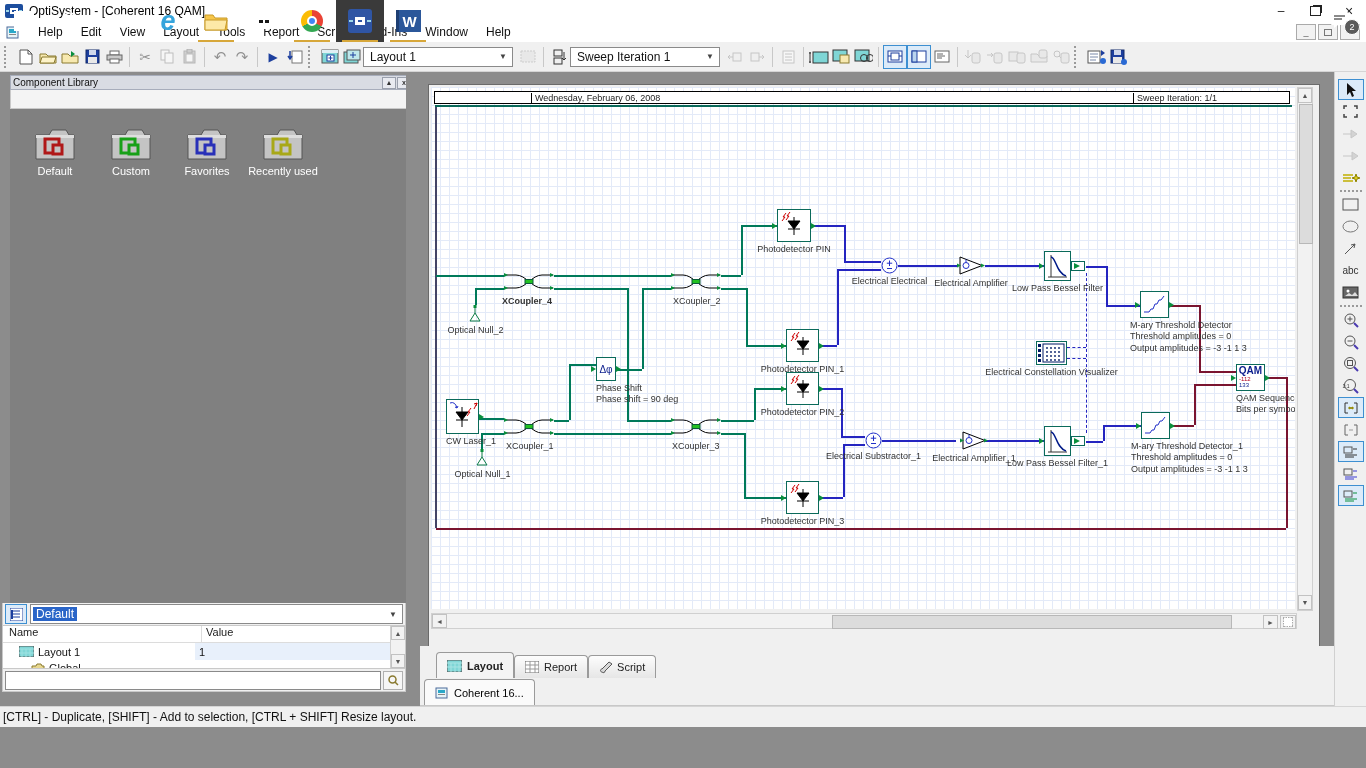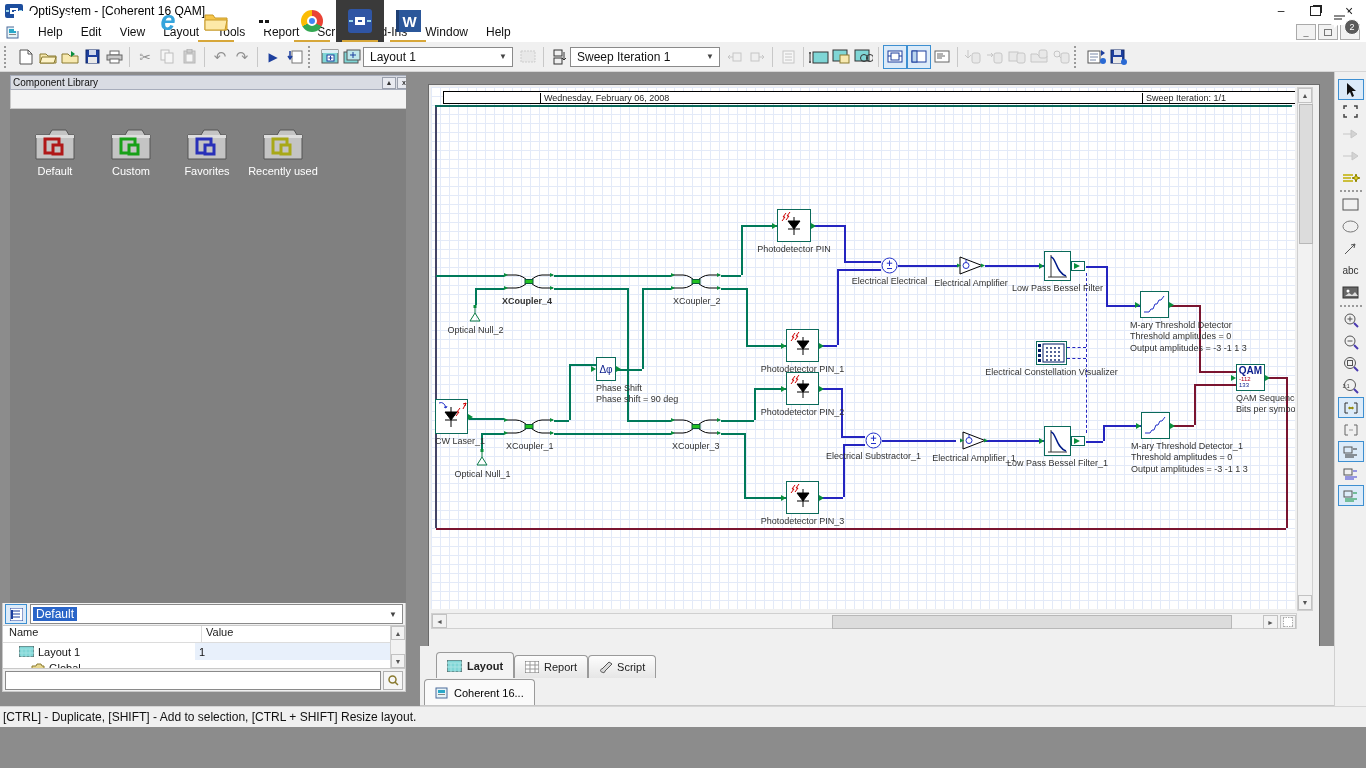--- a/index.html
+++ b/index.html
@@ -422,21 +422,21 @@
             <circle cx="4.5" cy="4.5" r="3.5" fill="none" stroke="#8a7a30" stroke-width="1.5"></circle>
             <path d="M7,7 l3,3" stroke="#8a7a30" stroke-width="1.5"></path>
           </svg>
       </div>
     </div>
   </div>
 
   <div id="canvaswin" class="abs">
     <div id="viewport" class="abs">
 
-      <div class="abs" style="left:12px;top:4px;width:856px;height:13px;background:#fff;border:1px solid #000;box-sizing:border-box;">
+      <div class="abs" style="left:3px;top:4px;width:856px;height:13px;background:#fff;border:1px solid #000;box-sizing:border-box;">
         <span class="abs" style="left:96px;top:1px;font-size:9px;color:#222;border-left:1px solid #000;padding-left:3px;height:10px;">Wednesday, February 06, 2008</span>
         <span class="abs" style="left:698px;top:1px;font-size:9px;color:#222;border-left:1px solid #000;padding-left:3px;height:10px;">Sweep Iteration: 1/1</span>
       </div>
       <div class="abs" style="left:4px;top:18px;width:857px;height:2px;background:#0a6a5a;"></div>
       <div class="abs" style="left:4px;top:20px;width:2px;height:421px;background:#446;"></div>
 
       <div id="wires" class="abs" style="left:0;top:0;width:864px;height:522px;">
           <div style="position: absolute; left: 5px; top: 188px; background: rgb(0, 122, 90); width: 68px; height: 1.5px;"></div>
           <div style="position: absolute; left: 44px; top: 201px; background: rgb(0, 122, 90); height: 17px; width: 1.5px;"></div>
           <div style="position: absolute; left: 44px; top: 201px; background: rgb(0, 122, 90); width: 29px; height: 1.5px;"></div>
@@ -584,21 +584,21 @@
         <div class="clabel">Optical Null_2</div>
       </div>
       <div class="cmp" style="left:45px;top:362px;">
         <svg width="13" height="18">
             <path d="M6,0 V8 M1,16 L6,8 L11,16 Z" stroke="#0a7a46" fill="none"></path>
             <rect x="4.5" y="0" width="3" height="3" fill="#0a8f3c"></rect>
           </svg>
         <div class="clabel">Optical Null_1</div>
       </div>
 
-      <div class="cmp" style="left:4px;top:312px;">
+      <div class="cmp" style="left:15px;top:312px;">
         <div class="cbox pout" style="width:33px;height:35px;">
           <svg width="31" height="33">
               <path d="M3,3 q5,-2 7,5 l-2,-1 m2,1 l1,-2" stroke="#2230c8" fill="none"></path>
               <path d="M27,9 l3,-6 m0,0 l-3,1 m3,-1 l-1,3" stroke="#c00" fill="none"></path>
               <path d="M24,8 l-3,4 h2 l-3,4" stroke="#c00" fill="none"></path>
               <path d="M15,7 v5 M9,12 h12 l-6,8 z M9,20 h12 M15,20 v7" stroke="#000" fill="#000"></path>
             </svg>
         </div>
         <div class="clabel lft" style="left:0;">CW Laser_1</div>
       </div>

